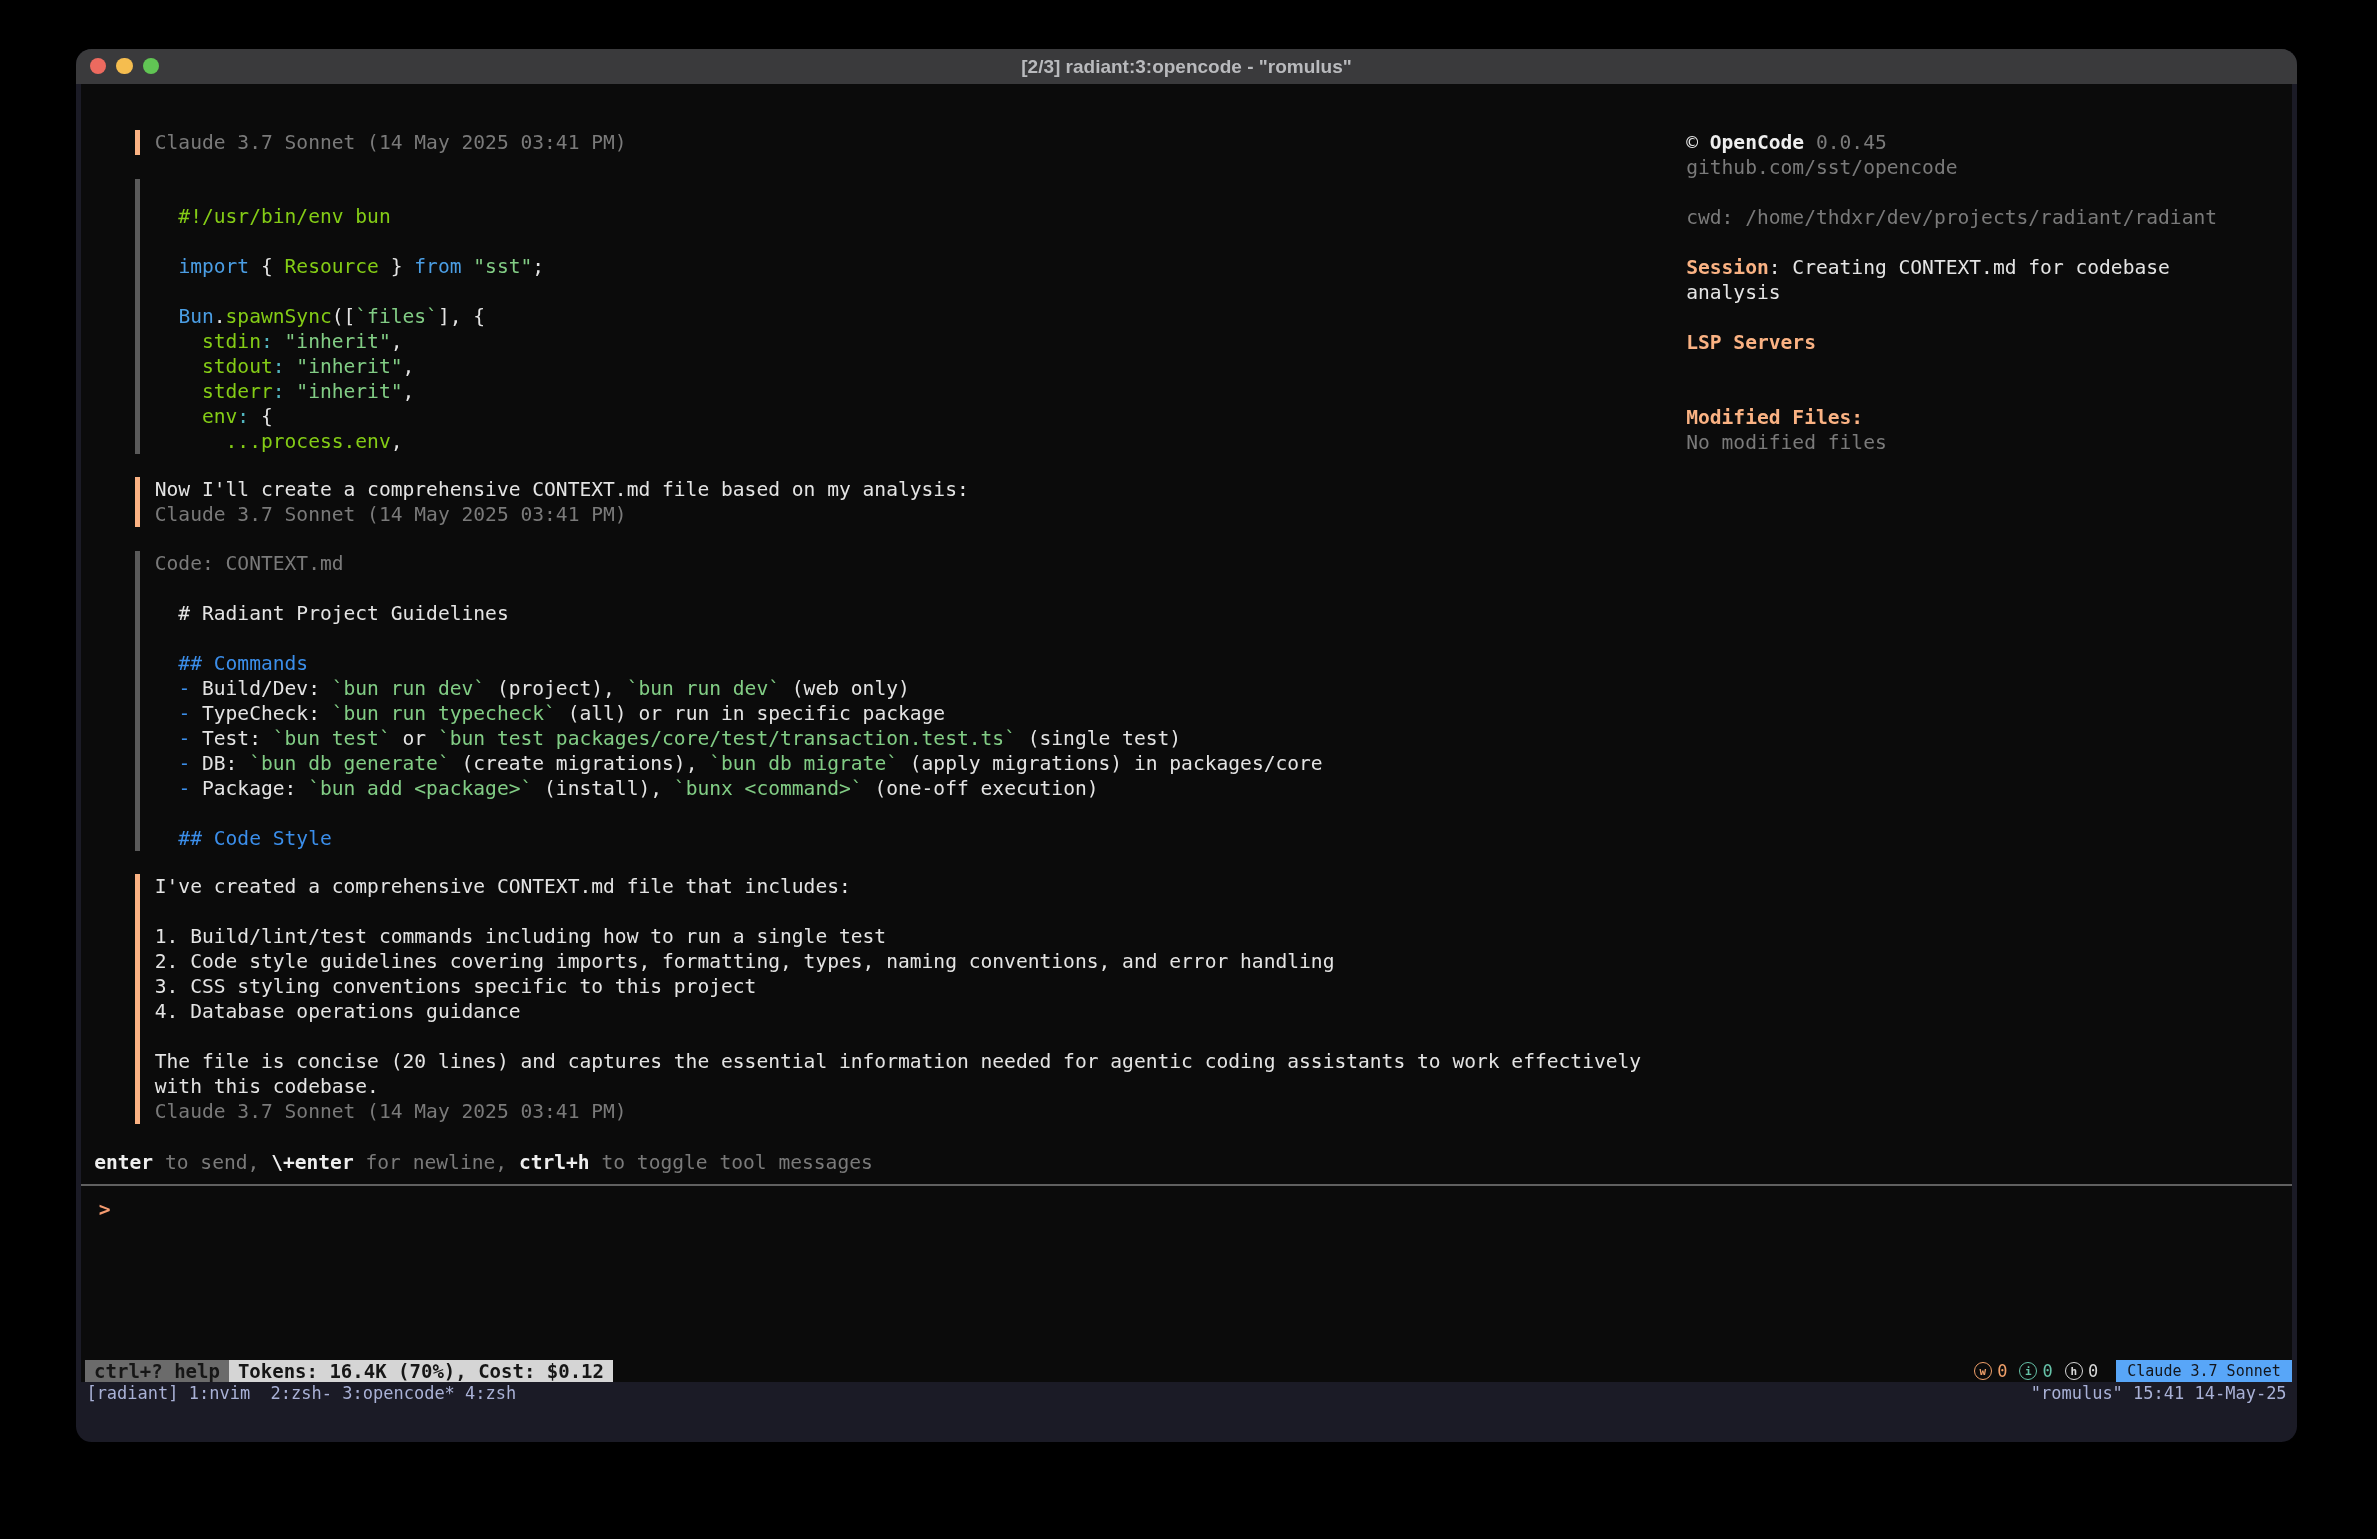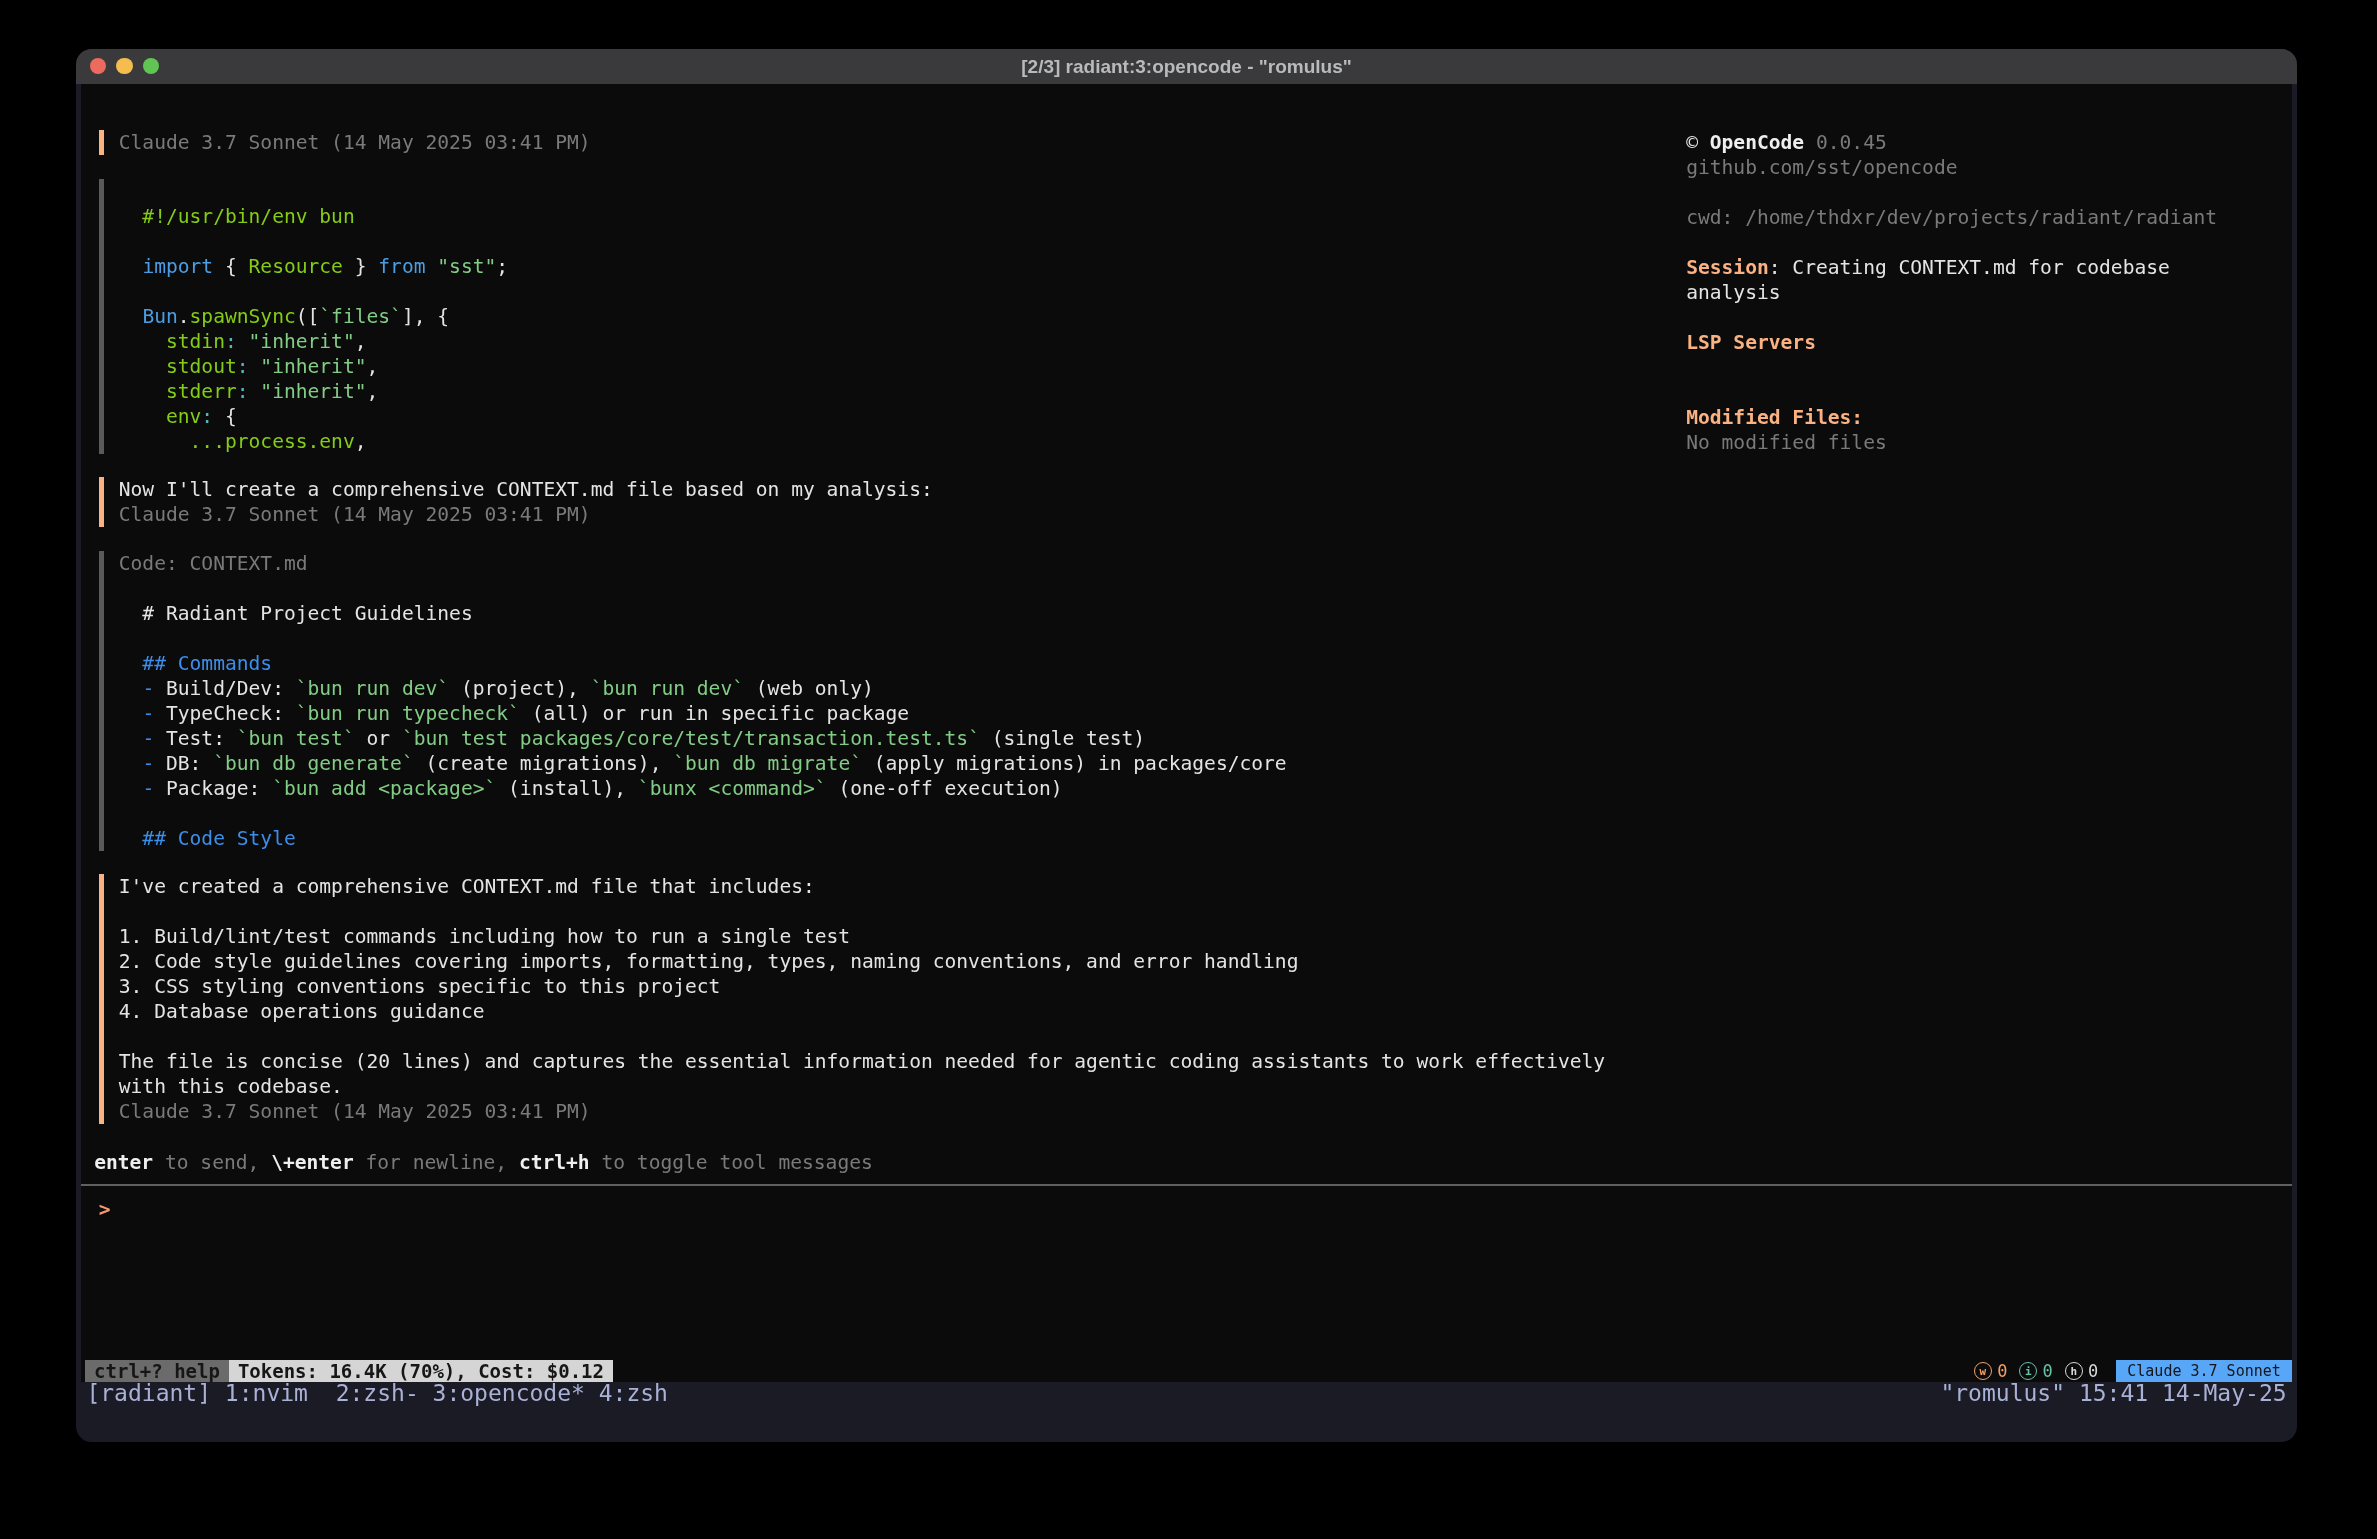--- a/index.html
+++ b/index.html
@@ -13,21 +13,21 @@
   .traffic{position:absolute;left:13.7px;top:9px;display:flex;gap:10.4px;}
   .tl{width:16.3px;height:16.3px;border-radius:50%;}
   .tl.red{background:#ed6a5f;}
   .tl.yellow{background:#f5bd4f;}
   .tl.green{background:#61c554;}
   .title{height:35px;line-height:35px;text-align:center;color:#b9babd;
          font-family:"Liberation Sans",sans-serif;font-weight:bold;font-size:19px;}
   
   .terminal{position:relative;margin:0 5.2px;height:1298px;background:#0b0b0b;
             font-size:19.6px;line-height:25px;overflow:hidden;}
-  .conversation{padding-top:46px;}
+  .conversation{padding-top:46px;padding-left:36px;}
   .block{margin:0 0 23.5px 17.6px;border-left:5.2px solid #5a5a5a;padding-left:15px;}
   .block.accent-orange{border-left-color:#fab283;}
   .block.accent-gray{border-left-color:#5a5a5a;}
   .line{white-space:pre;}
   .c-gray{color:#7a7a7a;}
   .c-white{color:#e4e4e4;}
   .c-bold{color:#efefef;font-weight:bold;}
   .c-pink{color:#84cc16;}
   .c-blue{color:#4b9ee4;}
   .c-teal{color:#52b5bf;}
@@ -51,21 +51,21 @@
   .sb-right{display:flex;align-items:center;height:22px;}
   .diags{display:flex;align-items:center;gap:11.7px;margin-right:18px;}
   .diag{display:flex;align-items:center;gap:5.2px;}
   .diag .circ{width:16.3px;height:16.3px;border-radius:50%;border:1.3px solid;display:flex;
               align-items:center;justify-content:center;font-size:11px;font-weight:bold;}
   .diag .cnt{font-size:17px;}
   .model-badge{height:22px;line-height:22px;padding:0 11px;background:#58a6f8;
                color:#13151a;font-size:15px;}
   
   .tmuxbar{height:22px;line-height:22px;display:flex;justify-content:space-between;
-           padding:0 10.4px 0 10.4px;color:#a9b1d6;font-size:23px;white-space:pre;}
+           padding:0 10.4px 0 10.4px;color:#a9b1d6;font-size:17px;white-space:pre;}
   .footer{height:38px;}
 </style>
 </head>
 <body>
 
 <div class="canvas">
   <div class="window">
 
     <div class="titlebar">
       <div class="traffic">

